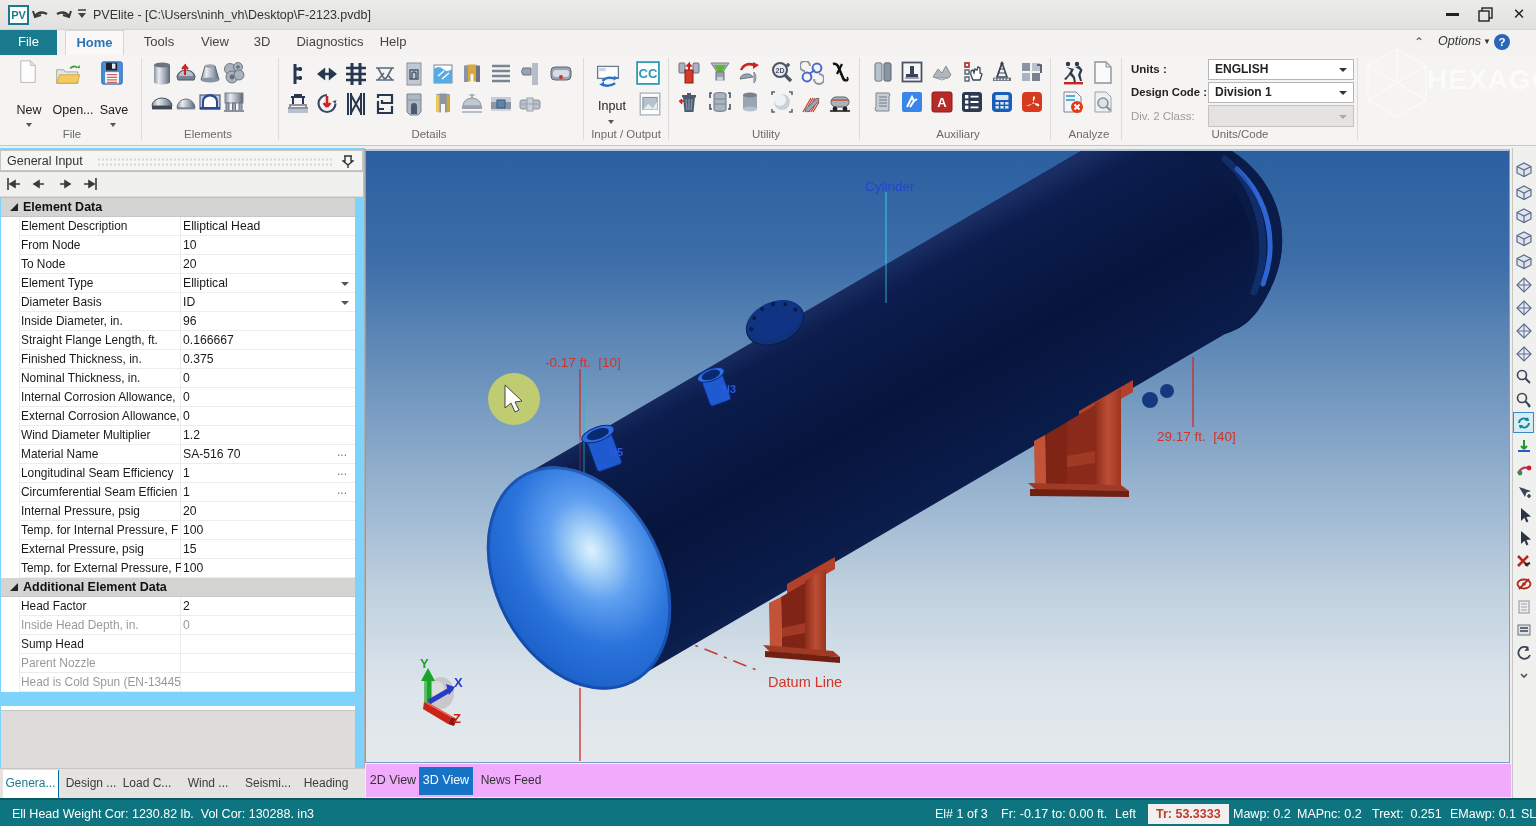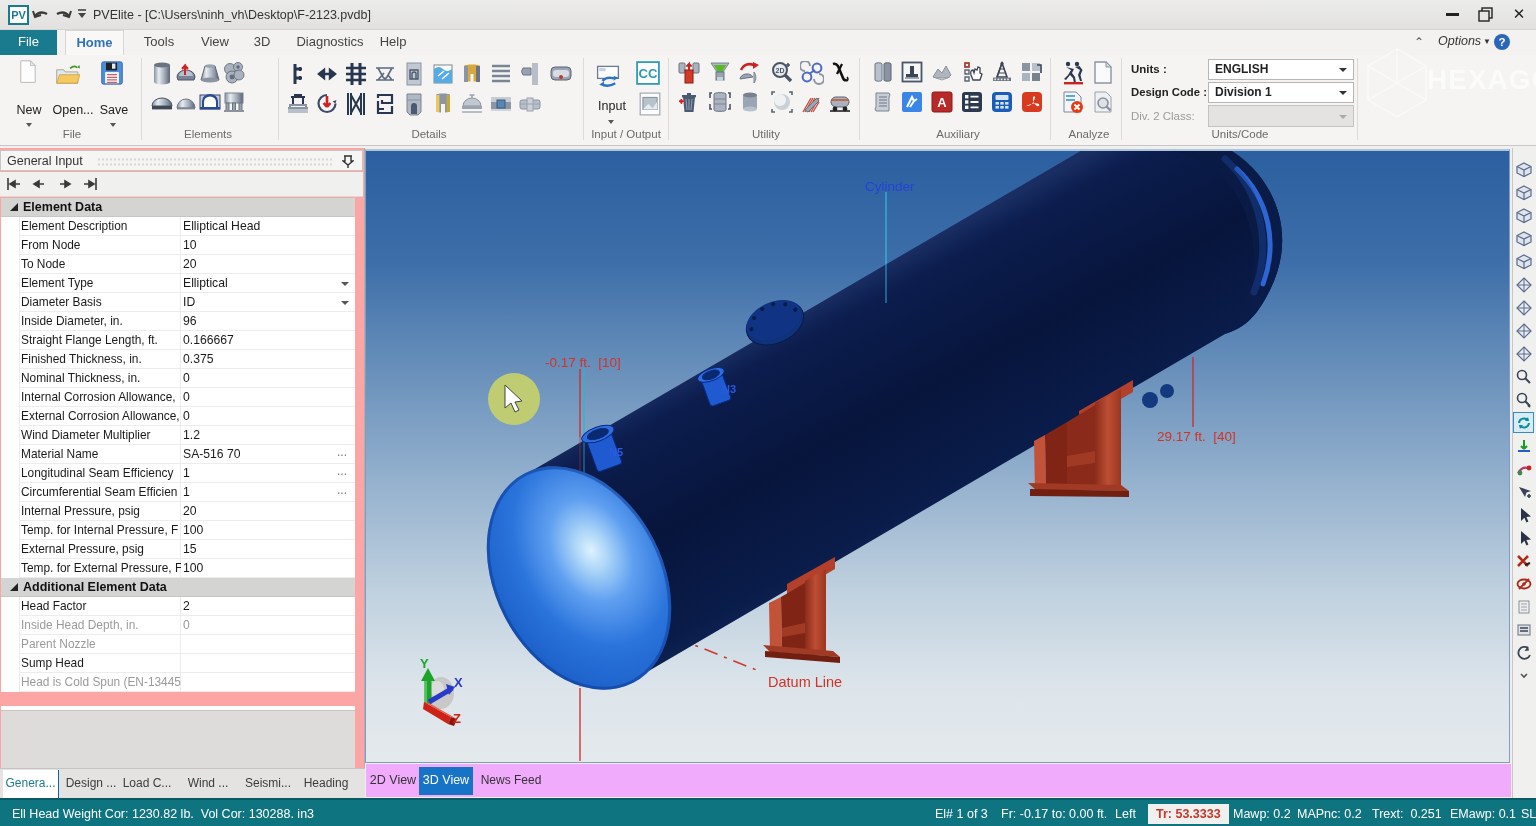--- a/index.html
+++ b/index.html
@@ -24,21 +24,21 @@
 
   
   #ribbon { position:absolute; left:0; top:55px; width:1536px; height:91px; background:#f5f4f2; border-bottom:1px solid #c9c7c5;}
   .gsep { position:absolute; top:3px; width:1px; height:82px; background:#dddbd9; }
   .glabel { position:absolute; top:73px; font-size:11.5px; color:#6a6a6a; text-align:center; }
   .ric { position:absolute; width:24px; height:24px; }
   #ribicons { position:absolute; left:0; top:-55px; width:1536px; height:150px; }
   .btext { position:absolute; font-size:12.5px; color:#222; text-align:center;}
 
   
-  #leftpanel { position:absolute; left:0; top:148px; width:365px; height:650px; background:#fca5a5; border-right:1px solid #b2b0ae;}
+  #leftpanel { position:absolute; left:0; top:148px; width:365px; height:650px; background:#7dd3fc; border-right:1px solid #b2b0ae;}
   #gi-header { position:absolute; left:0; top:2px; width:363px; height:21px; background:#f5f5f4; border:1px solid #c8c6c4; font-size:12.5px; color:#333; }
   #gi-toolbar { position:absolute; left:0; top:24px; width:363px; height:25px; background:#f0f0ef; border-bottom:1px solid #dcdad8;}
   #grid { position:absolute; left:1px; top:50px; width:354px; }
   .grow { position:relative; width:354px; height:19px; background:#fff; border-bottom:1px solid #ececec; }
   .grow .lab { position:absolute; left:20px; top:0px; width:160px; height:18px; font-size:11.9px; color:#1a1a1a; line-height:19px; white-space:nowrap; overflow:hidden;}
   .grow .val { position:absolute; left:182px; top:0px; width:168px; height:18px; font-size:12.2px; color:#1a1a1a; line-height:19px; white-space:nowrap; overflow:hidden;}
   .grow .ind { position:absolute; left:0; top:0; width:19px; height:19px; background:#fff; border-right:1px solid #ececec;}
   .grow .vline { position:absolute; left:179px; top:0; width:1px; height:19px; background:#ececec; }
   .ghead { position:relative; width:354px; height:19px; background:#d4d4d3; border-bottom:1px solid #c6c6c5; font-weight:bold; font-size:12.5px; color:#111; line-height:19px; }
   .ghead .tri { position:absolute; left:9px; top:5px; width:0; height:0; border-left:8px solid transparent; border-bottom:8px solid #222; }
@@ -672,28 +672,28 @@
       </div>
   <div class="grow">
         <span class="ind"></span>
         <span class="vline"></span>
         <span class="lab gray">Inside Head Depth, in.</span>
         <span class="val gray">0</span>
       </div>
   <div class="grow">
         <span class="ind"></span>
         <span class="vline"></span>
+        <span class="lab">Sump Head</span>
+        <span class="val"></span>
+      </div>
+  <div class="grow">
+        <span class="ind"></span>
+        <span class="vline"></span>
         <span class="lab gray">Parent Nozzle</span>
         <span class="val gray"></span>
-      </div>
-  <div class="grow">
-        <span class="ind"></span>
-        <span class="vline"></span>
-        <span class="lab">Sump Head</span>
-        <span class="val"></span>
       </div>
   <div class="grow">
         <span class="ind"></span>
         <span class="vline"></span>
         <span class="lab gray">Head is Cold Spun (EN-13445)</span>
         <span class="val gray"></span>
       </div>
   </div>
   <div style="position:absolute; left:1px; top:558px; width:354px; height:4px; background:#fff;"></div>
   <div style="position:absolute; left:1px; top:562px; width:354px; height:58px; background:#dddcdb; border-top:1px solid #c8c6c4;"></div>

